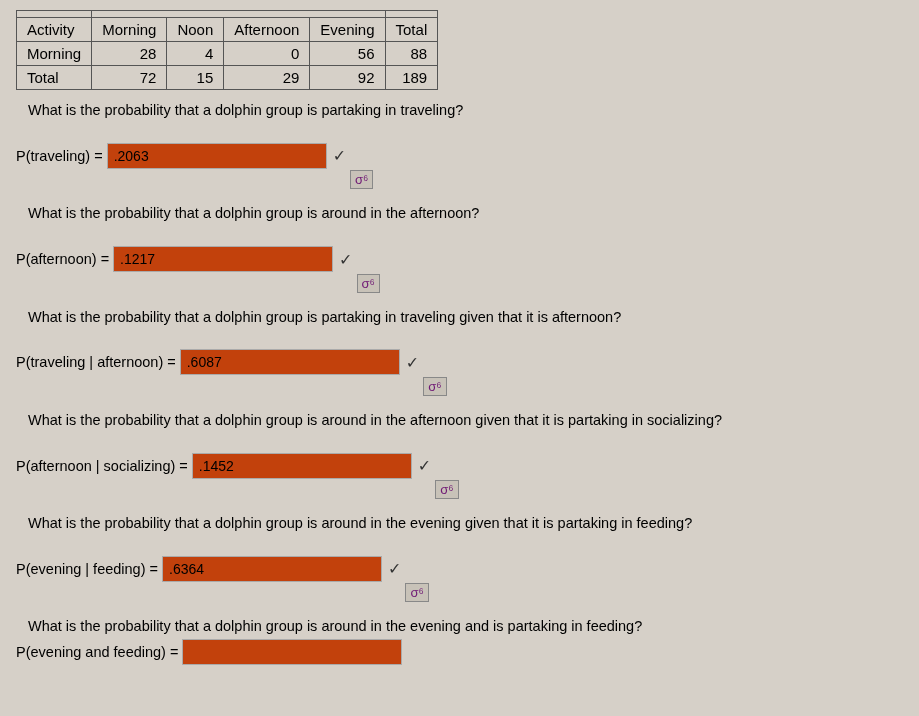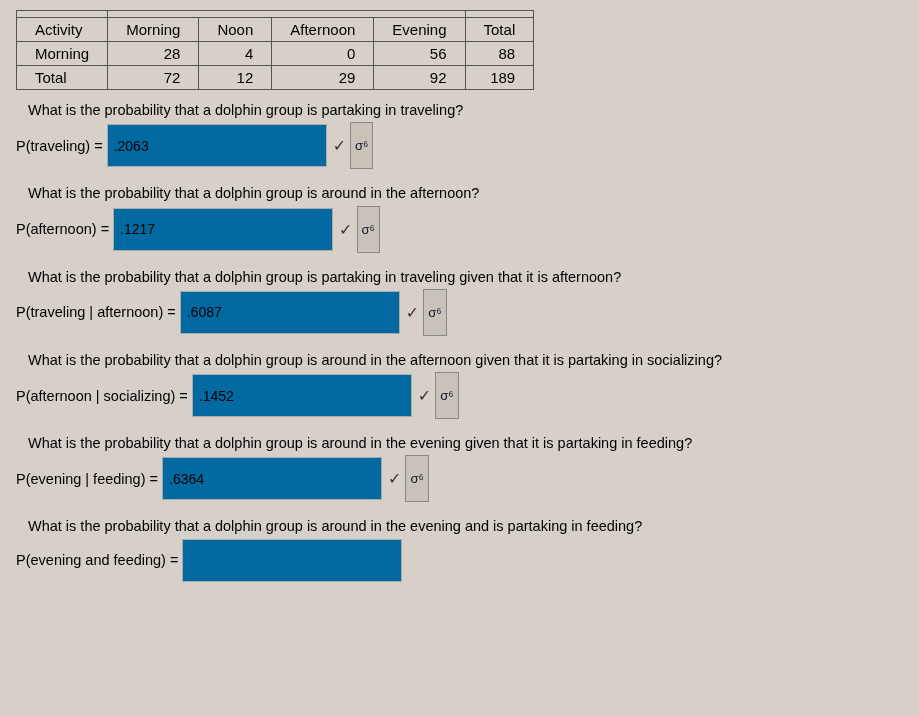--- a/index.html
+++ b/index.html
@@ -13,21 +13,21 @@
     }
     .table-wrapper {
       margin-bottom: 10px;
     }
     table {
       border-collapse: collapse;
       font-size: 15px;
     }
     table td, table th {
       border: 1px solid #555;
-      padding: 3px 18px;
+      padding: 3px 10px;
       text-align: right;
       background: #d6d0c8;
     }
     table td:first-child, table th:first-child {
       text-align: left;
     }
     .period-header {
       text-align: center !important;
       border-bottom: 1px solid #555;
     }
@@ -46,39 +46,40 @@
       gap: 4px;
       flex-wrap: wrap;
     }
     .answer-label {
       font-size: 14.5px;
       white-space: nowrap;
       text-align: right;
     }
     .answer-input {
       border: 1px solid #aaa;
-      background: #0369a1;
+      background: #c2410c;
       padding: 2px 6px;
       font-size: 14px;
       width: 220px;
-      height: 43px;
+      height: 26px;
       outline: none;
     }
     .check-icon {
       color: #333;
       font-size: 16px;
       margin-left: 2px;
     }
     .sigma-icon {
-      color: #0f172a;
+      color: #701a75;
       font-size: 13px;
       border: 1px solid #888;
-      padding: 15px 4px;
+      padding: 1px 4px;
       background: #c8c2b8;
       cursor: pointer;
+      margin-top: 48px;
     }
     .spacer { height: 8px; }
   </style>
 </head>
 <body>
 
 <div class="table-wrapper">
   <table>
     <thead>
       <tr>
@@ -100,21 +101,21 @@
           <td>Morning</td>
           <td>28</td>
           <td>4</td>
           <td>0</td>
           <td>56</td>
           <td>88</td>
         </tr>
         <tr>
           <td>Total</td>
           <td>72</td>
-          <td>12</td>
+          <td>15</td>
           <td>29</td>
           <td>92</td>
           <td>189</td>
         </tr>
       </tbody>
   </table>
 </div>
 
 <div id="questions-container">
     <div class="question-block">

